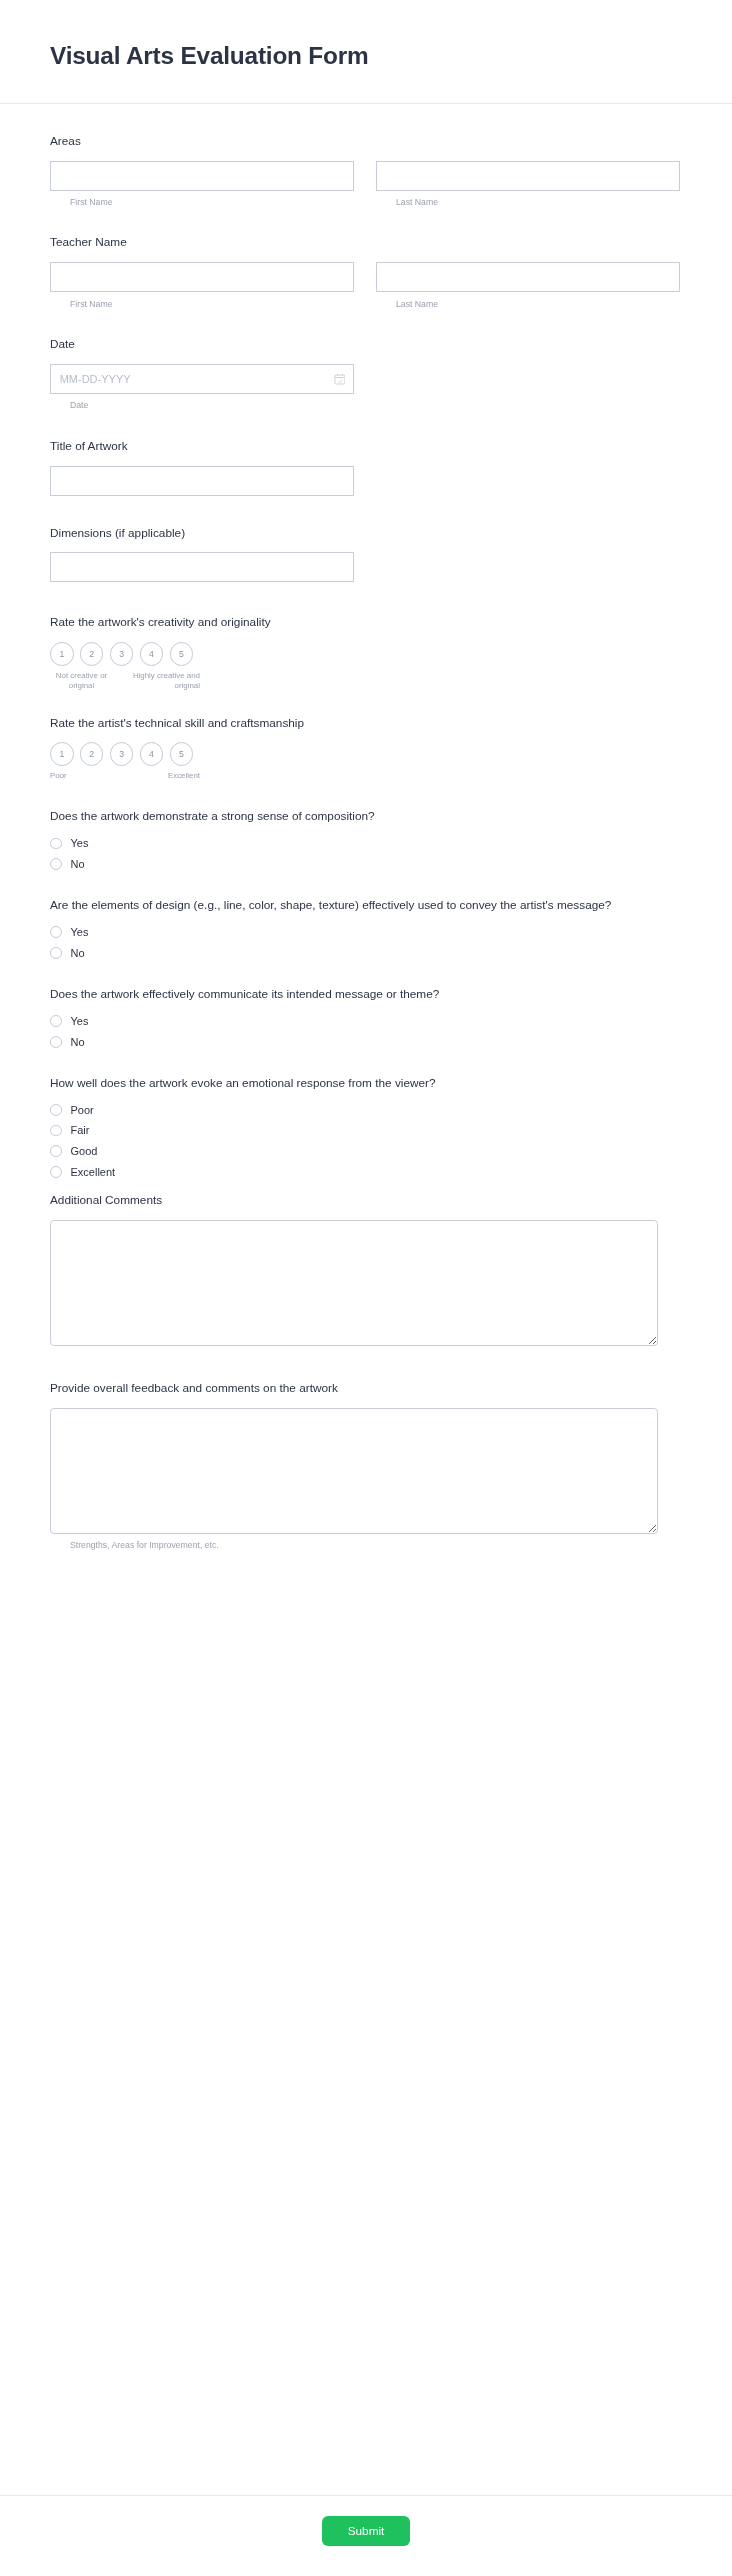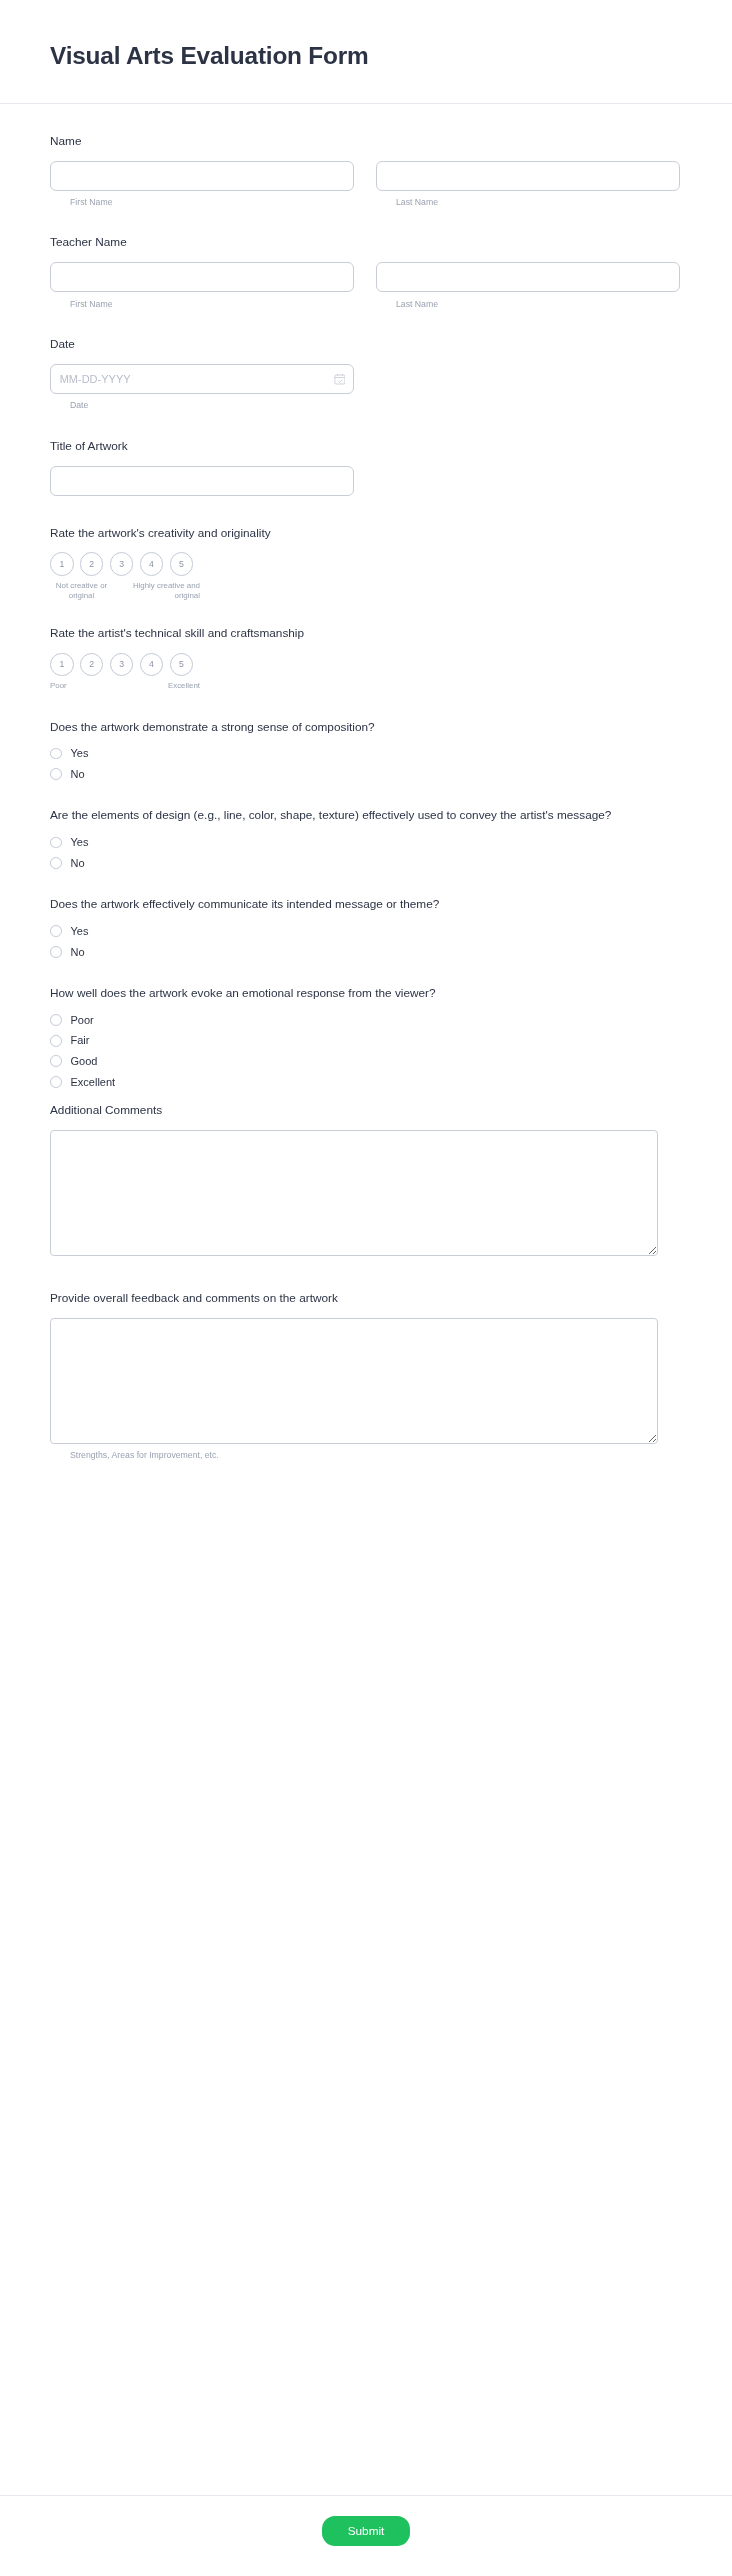--- a/index.html
+++ b/index.html
@@ -73,21 +73,21 @@
     display: flex;
     gap: 22px;
   }
   .col { width: 304px; }
   .col-wide { width: 304px; }
 
   .text-input {
     width: 100%;
     height: 30px;
     border: 0.8px solid #c8cdd8;
-    border-radius: 6px;
+    border-radius: 0;
     background: #ffffff;
     font-family: "Liberation Sans", sans-serif;
     font-size: 11px;
     color: #2c3345;
     padding: 0 8.7px;
     outline: none;
     display: block;
   }
   .text-input::placeholder { color: #b7bdc9; }
 
@@ -176,21 +176,21 @@
   
   .form-footer {
     padding: 20.5px 50px 30px 50px;
     display: flex;
     justify-content: center;
   }
   .submit-btn {
     background: #1fc15e;
     color: #ffffff;
     border: none;
-    border-radius: 13px;
+    border-radius: 6px;
     font-family: "Liberation Sans", sans-serif;
     font-size: 11.8px;
     width: 88px;
     height: 30px;
     cursor: pointer;
     display: flex;
     align-items: center;
     justify-content: center;
   }
 </style>
@@ -200,21 +200,21 @@
 <div class="form-page">
 
   <div class="form-header">
     <h1 class="form-title">Visual Arts Evaluation Form</h1>
   </div>
   <div class="rule"></div>
 
   <div class="form-body">
 
     <div class="field-block">
-      <span class="field-label">Name</span>
+      <span class="field-label">Areas</span>
       <div class="row-2">
         <div class="col">
           <input class="text-input" type="text" value="" style="">
           <span class="sub-label">First Name</span>
         </div>
         <div class="col">
           <input class="text-input" type="text" value="" style="">
           <span class="sub-label">Last Name</span>
         </div>
       </div>
@@ -253,20 +253,26 @@
     </div>
 
     <div class="field-block" style="margin-bottom:30px;">
       <span class="field-label">Title of Artwork</span>
       <div class="col-wide">
         <input class="text-input" type="text" value="" style="">
       </div>
     </div>
 
 
+    <div class="field-block" style="margin-bottom:33px;">
+      <span class="field-label">Dimensions (if applicable)</span>
+      <div class="col-wide">
+        <input class="text-input" type="text" value="" style="">
+      </div>
+    </div>
 
     <div class="scale-block" style="">
       <span class="field-label">Rate the artwork's creativity and originality</span>
       <div class="scale-row">
         <button class="scale-circle">1</button>
         <button class="scale-circle">2</button>
         <button class="scale-circle">3</button>
         <button class="scale-circle">4</button>
         <button class="scale-circle">5</button>
       </div>

